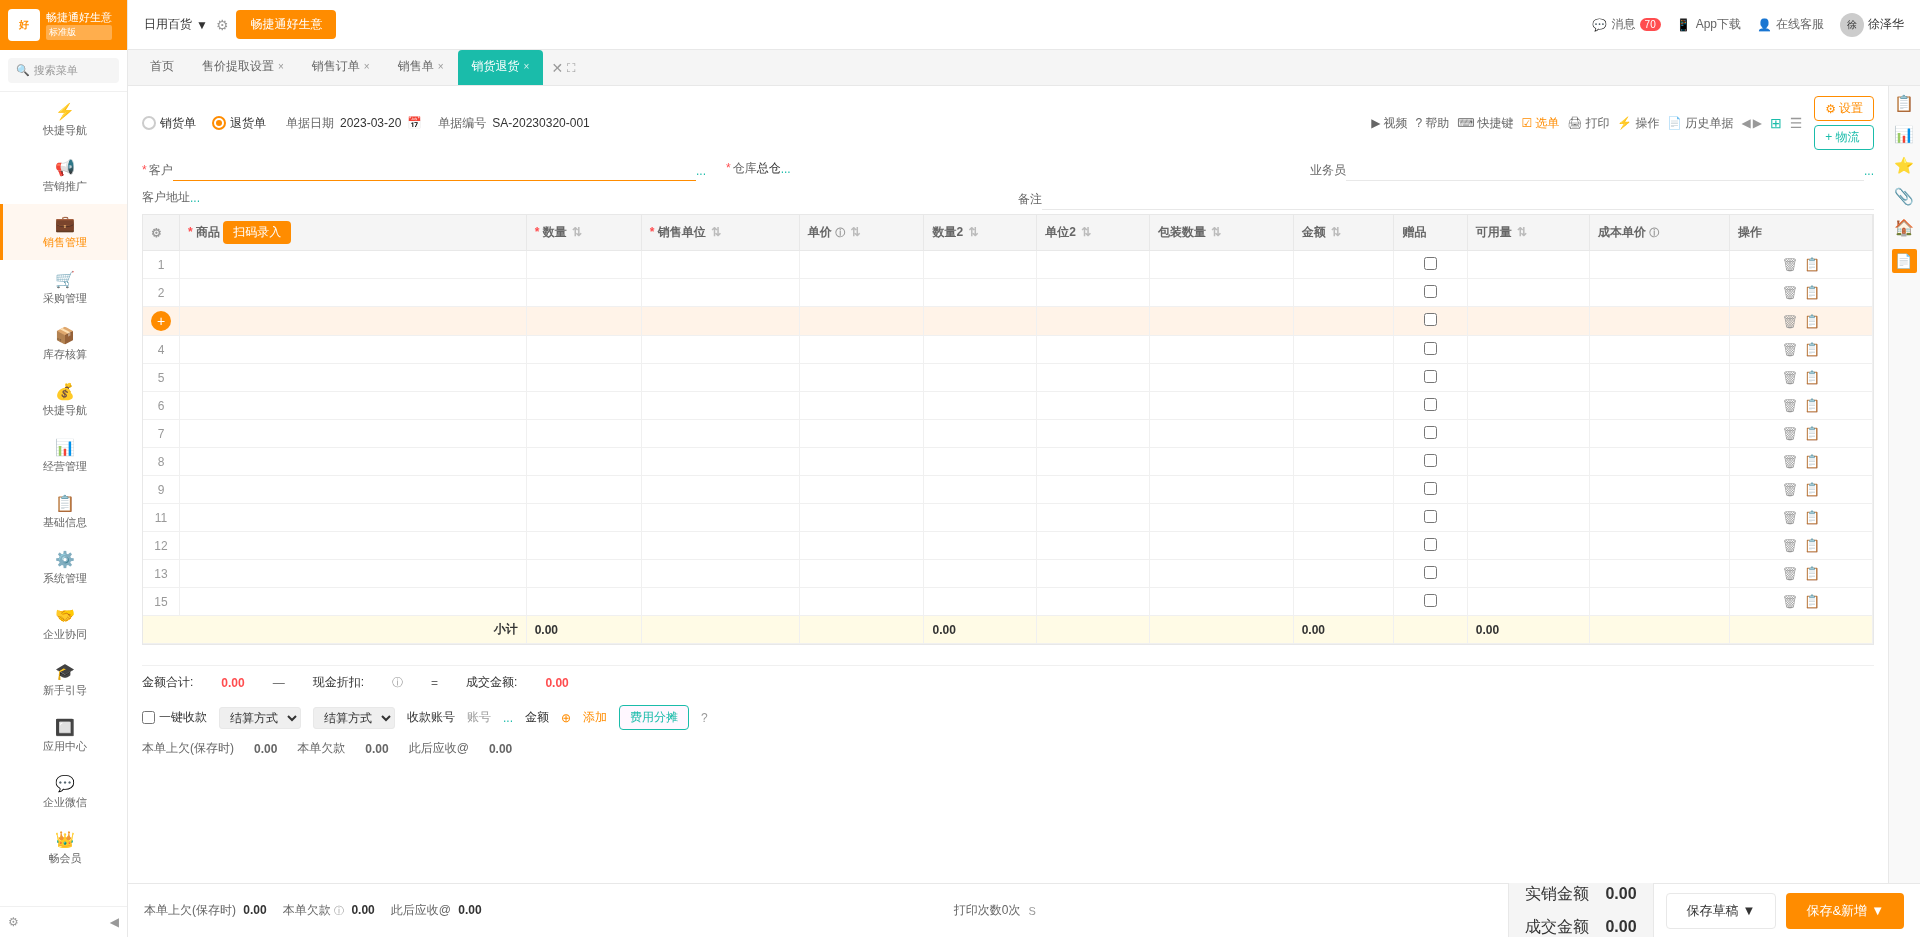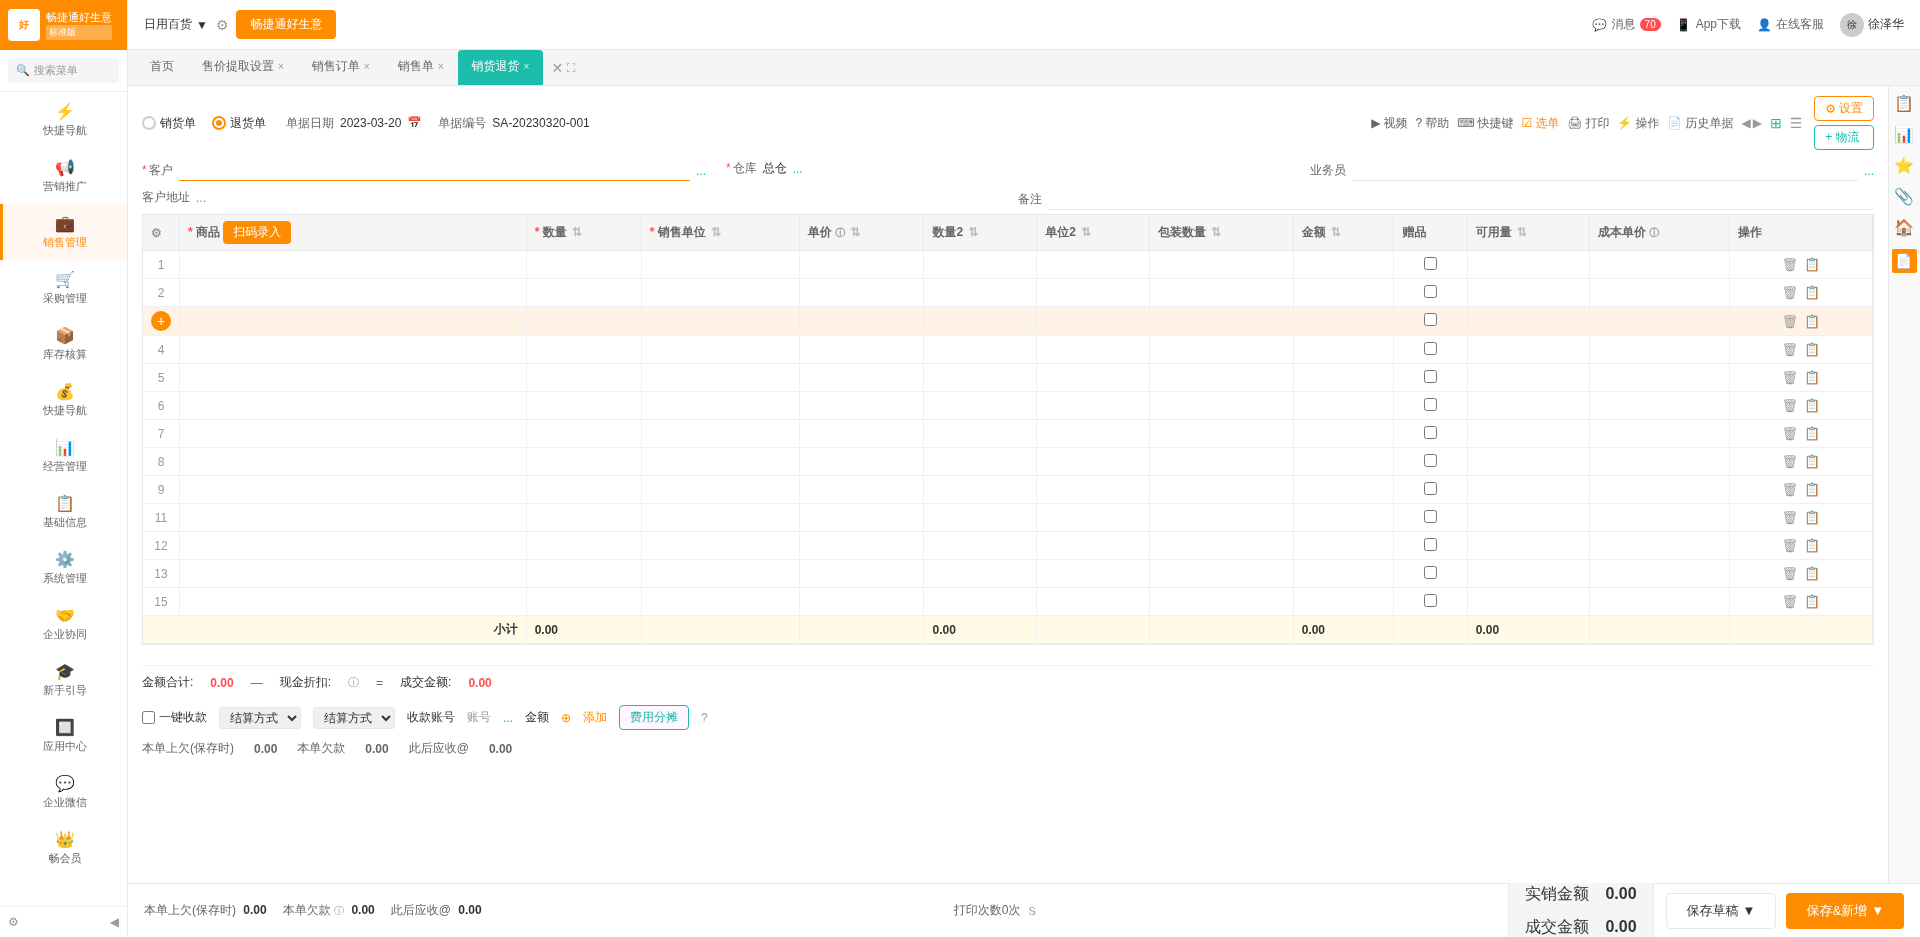--- a/index.html
+++ b/index.html
@@ -60,21 +60,21 @@
     .doc-field-val { color: #333; }
     .doc-actions { display: flex; align-items: center; gap: 8px; }
     .doc-action-btn { display: flex; align-items: center; gap: 3px; color: #666; font-size: 12px; cursor: pointer; }
     .doc-action-btn.orange { color: #ff8c00; }
     .btn-set { border: 1px solid #ff8c00; color: #ff8c00; background: #fff; border-radius: 4px; padding: 3px 10px; font-size: 12px; cursor: pointer; display: flex; align-items: center; gap: 3px; }
     .btn-wuliu { border: 1px solid #1abcaa; color: #1abcaa; background: #fff; border-radius: 4px; padding: 3px 10px; font-size: 12px; cursor: pointer; display: flex; align-items: center; gap: 3px; }
     .hist-nav { display: flex; align-items: center; gap: 2px; color: #999; font-size: 12px; }
 
     
     .form-fields { display: flex; align-items: flex-start; gap: 20px; margin-bottom: 8px; }
-    .form-field-group { display: flex; align-items: center; gap: 6px; flex: 1; }
+    .form-field-group { display: flex; align-items: center; flex: 1; }
     .field-label { color: #666; font-size: 12px; white-space: nowrap; }
     .field-label.required::before { content: '*'; color: #ff4d4f; margin-right: 2px; }
     .field-input { flex: 1; border-bottom: 1px solid #e8e8e8; padding: 3px 6px; font-size: 12px; color: #333; min-width: 120px; }
     .field-dots { color: #1abcaa; font-size: 12px; cursor: pointer; }
 
     
     .table-container { border: 1px solid #e8e8e8; margin-bottom: 8px; }
     .scan-btn { background: #ff8c00; color: #fff; border: none; border-radius: 4px; padding: 3px 10px; font-size: 12px; cursor: pointer; }
     table { width: 100%; border-collapse: collapse; }
     thead th { background: #f5f5f5; padding: 6px 8px; text-align: left; font-size: 12px; color: #666; border-bottom: 1px solid #e8e8e8; border-right: 1px solid #e8e8e8; white-space: nowrap; position: relative; }
@@ -84,21 +84,21 @@
     tbody tr.active-row td { background: #fff3e8; }
     .row-num { color: #999; text-align: center; }
     .add-row-btn { width: 20px; height: 20px; background: #ff8c00; color: #fff; border: none; border-radius: 50%; cursor: pointer; font-size: 14px; display: flex; align-items: center; justify-content: center; }
     .checkbox-cell { text-align: center; }
     .checkbox-cell input[type=checkbox] { cursor: pointer; }
     .action-icons { display: flex; align-items: center; gap: 6px; justify-content: center; }
     .action-icon { color: #999; cursor: pointer; font-size: 13px; }
     .subtotal-row td { background: #fffbe6; font-weight: bold; color: #333; border-top: 1px solid #e8e8e8; }
 
     
-    .bottom-calc { display: flex; align-items: center; gap: 17px; padding: 8px 0; font-size: 12px; color: #333; border-top: 1px solid #f0f0f0; margin-top: 20px; }
+    .bottom-calc { display: flex; align-items: center; gap: 28px; padding: 8px 0; font-size: 12px; color: #333; border-top: 1px solid #f0f0f0; margin-top: 20px; }
     .minus-icon { color: #666; }
     .equals-icon { color: #666; }
     .amount-val { color: #ff4d4f; font-weight: bold; }
 
     .bottom-payment { display: flex; align-items: center; gap: 12px; padding: 6px 0; font-size: 12px; }
     .checkbox-label { display: flex; align-items: center; gap: 4px; }
     .select-sm { border: 1px solid #e8e8e8; border-radius: 3px; padding: 2px 6px; font-size: 12px; color: #333; }
     .btn-feiyong { border: 1px solid #1abcaa; color: #1abcaa; background: #fff7ff; border-radius: 4px; padding: 3px 10px; font-size: 12px; cursor: pointer; }
 
     .bottom-totals { padding: 4px 0; font-size: 12px; color: #666; display: flex; align-items: center; gap: 20px; }

